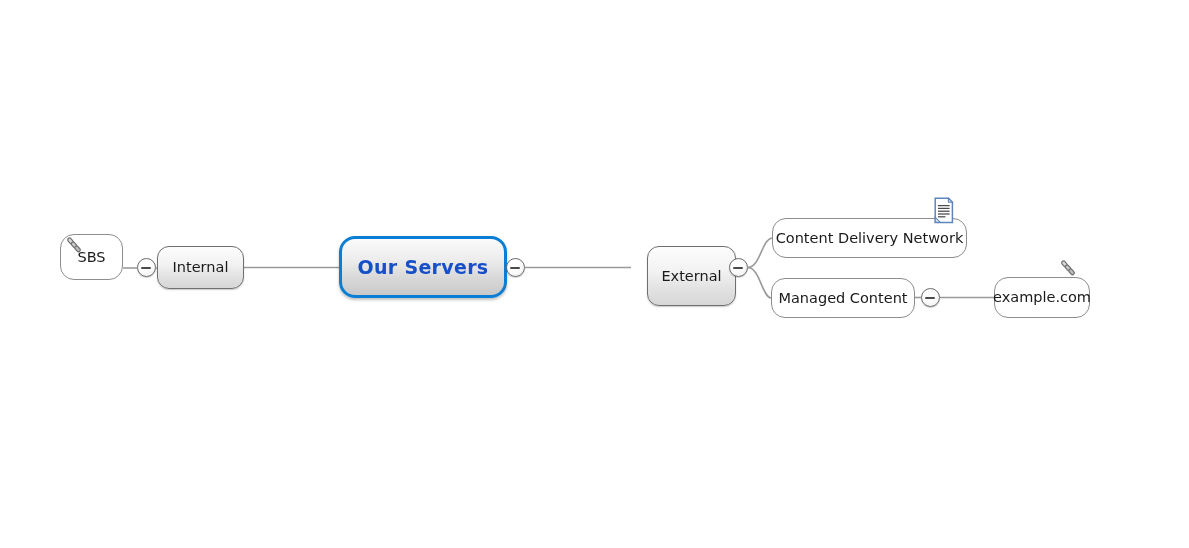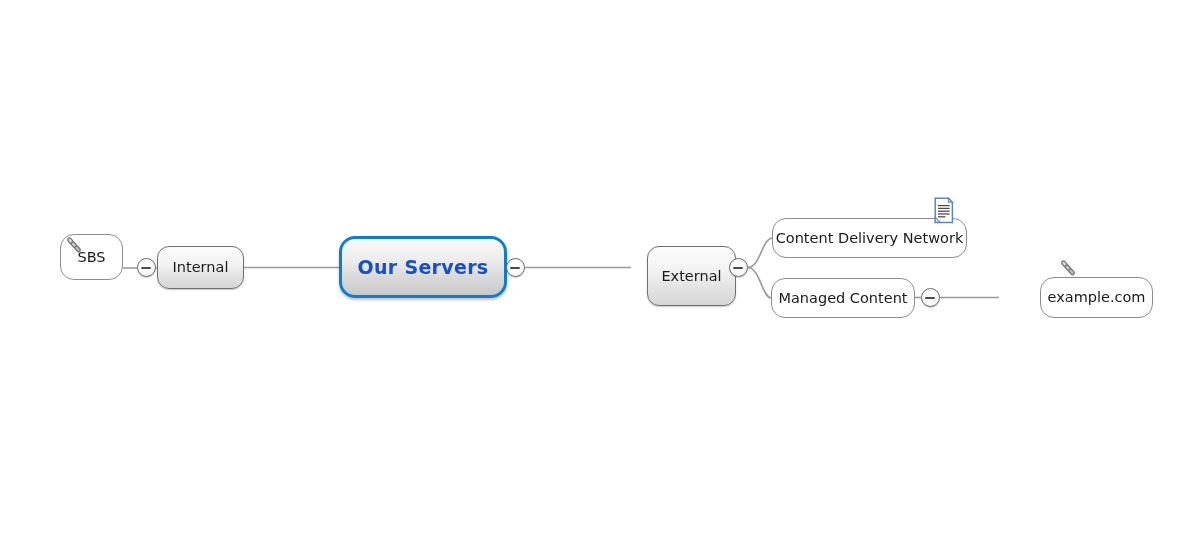--- a/index.html
+++ b/index.html
@@ -73,21 +73,21 @@
     letter-spacing: 0.3px;
   }
 
   
   #node-sbs        { left: 60px;  top: 234px; width: 63px;  height: 46px; }
   #node-internal   { left: 157px; top: 246px; width: 87px;  height: 43px; justify-content: center; }
   #node-root       { left: 339px; top: 236px; width: 168px; height: 62px; }
   #node-external   { left: 631px; top: 246px; width: 89px;  height: 60px; margin-left: 16px; }
   #node-cdn        { left: 772px; top: 218px; width: 195px; height: 40px; }
   #node-managed    { left: 771px; top: 278px; width: 144px; height: 40px; }
-  #node-example    { left: 1040px; top: 277px; width: 113px; height: 41px; }
+  #node-example    { left: 994px; top: 277px; width: 96px; height: 41px; }
 
   
   .toggle {
     position: absolute;
     width: 19px;
     height: 19px;
     border-radius: 50%;
     box-sizing: border-box;
     border: 1.6px solid #6b6b6b;
     background: radial-gradient(circle at 38% 32%, #ffffff 0%, #fafafa 55%, #e9e9e9 100%);

